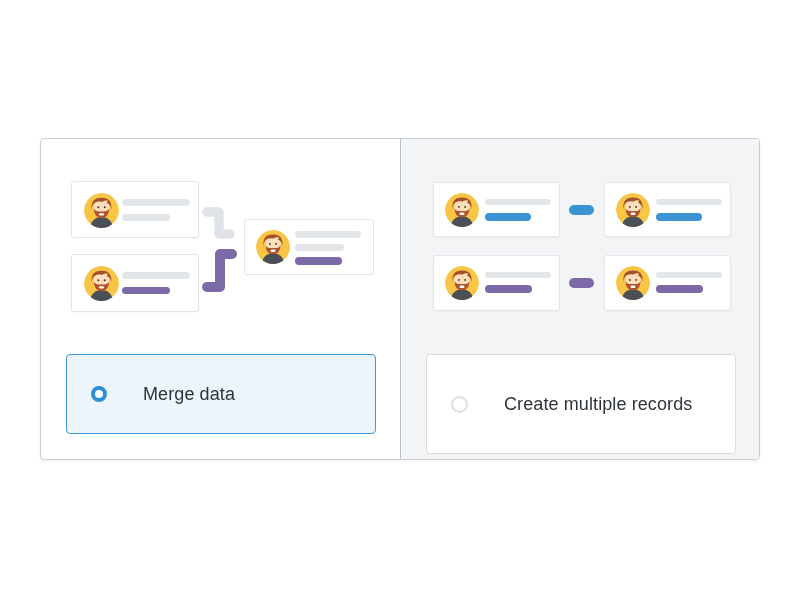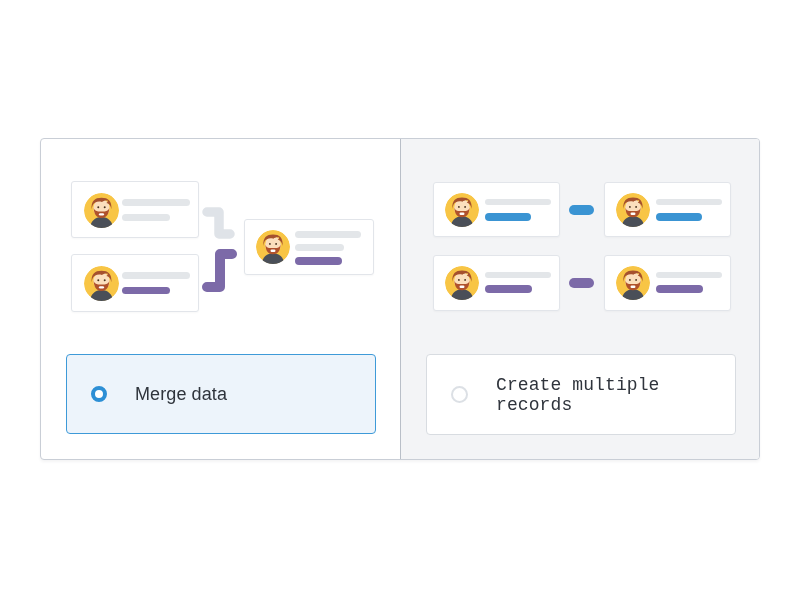--- a/index.html
+++ b/index.html
@@ -19,25 +19,25 @@
 
   .connector-layer{position:absolute;left:0;top:0;width:360px;height:322px;pointer-events:none;}
   .dash{position:absolute;border-radius:5px;}
   .dash--blue{background:#3a94d3;}
   .dash--purple{background:#7c6aa8;}
 
   .option{position:absolute;left:25px;top:215px;width:310px;height:80px;
     border-radius:4px;box-sizing:border-box;display:flex;align-items:center;
     padding-left:24px;cursor:pointer;}
   .option--selected{background:#edf4fb;border:1px solid #3e9ad8;}
-  .option--unselected{background:#ffffff;border:1px solid #d8dce1;height:81px;font-family:Liberation Mono, monospace;}
+  .option--unselected{background:#ffffff;border:1px solid #d8dce1;height:100px;}
   .radio{box-sizing:border-box;border-radius:50%;flex:0 0 auto;}
   .radio--on{width:16px;height:16px;border:4.5px solid #2d8fd5;background:#ffffff;}
   .radio--off{width:17px;height:17px;border:2px solid #dce0e5;background:#ffffff;}
-  .option-label{margin-left:28px;font-size:18px;color:#2f343c;letter-spacing:.1px;}
+  .option-label{margin-left:36px;font-size:18px;color:#2f343c;letter-spacing:.1px;}
 </style>
 </head>
 <body>
 
 <svg width="0" height="0" style="position:absolute">
   <defs>
     <clipPath id="avclip">
         <circle cx="18" cy="18" r="18"></circle>
       </clipPath>
     <g id="avatar-man">

